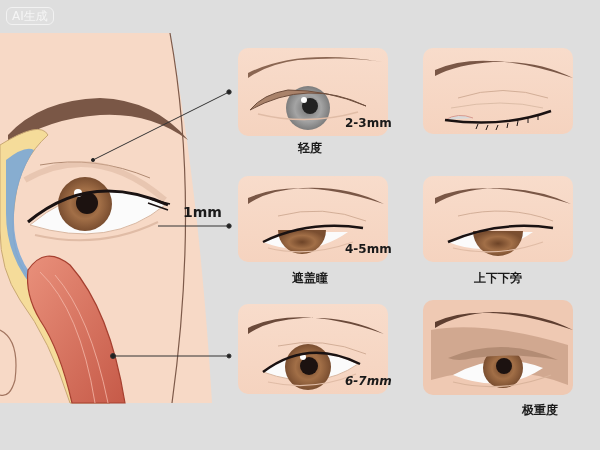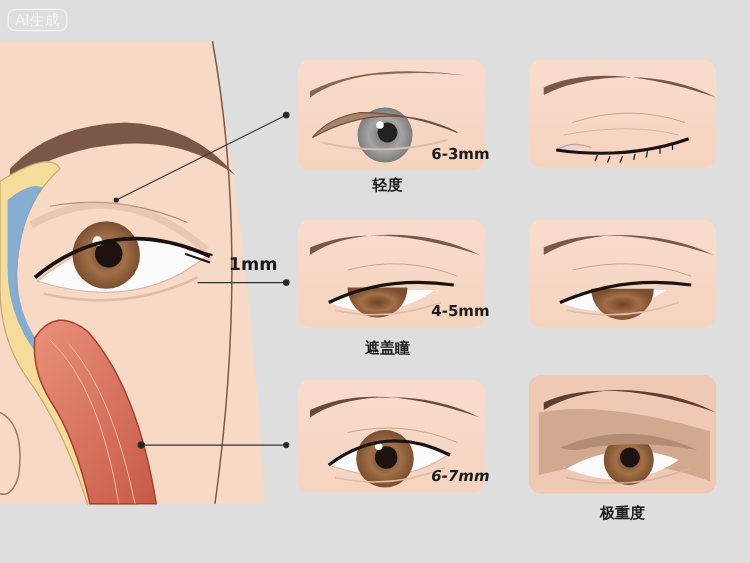--- a/index.html
+++ b/index.html
@@ -151,20 +151,21 @@
       <circle cx="81" cy="66" r="8" fill="#1c1210"></circle>
       <path d="M25,58 Q80,35 135,60 Q90,52 50,58 Q35,62 25,58 Z" fill="#b38c74"></path>
       <path d="M30,82 Q80,94 128,75" fill="none" stroke="#d9b49c" stroke-width="1.2"></path>
     </g>
   </svg>
 
   <div class="badge">AI生成</div>
 
   <div class="mm mm-big" style="left:183px; top:204px;">1mm</div>
 
-  <div class="mm" style="left:345px; top:116px;">6-3mm</div>
+  <div class="mm" style="left:345px; top:116px;">2-3mm</div>
   <div class="mm" style="left:345px; top:242px;">4-5mm</div>
   <div class="mm" style="left:345px; top:374px;font-style:italic;">6-7mm</div>
 
   <div class="label" style="left:250px; top:140px;">轻度</div>
   <div class="label" style="left:250px; top:270px;">遮盖瞳</div>
-  <div class="label" style="left:438px; top:402px;">极重度</div>
+  <div class="label" style="left:438px; top:270px;">上下下旁</div>
+  <div class="label" style="left:438px; top:402px;text-align:right;">极重度</div>
 </div>
 
 </body></html>

